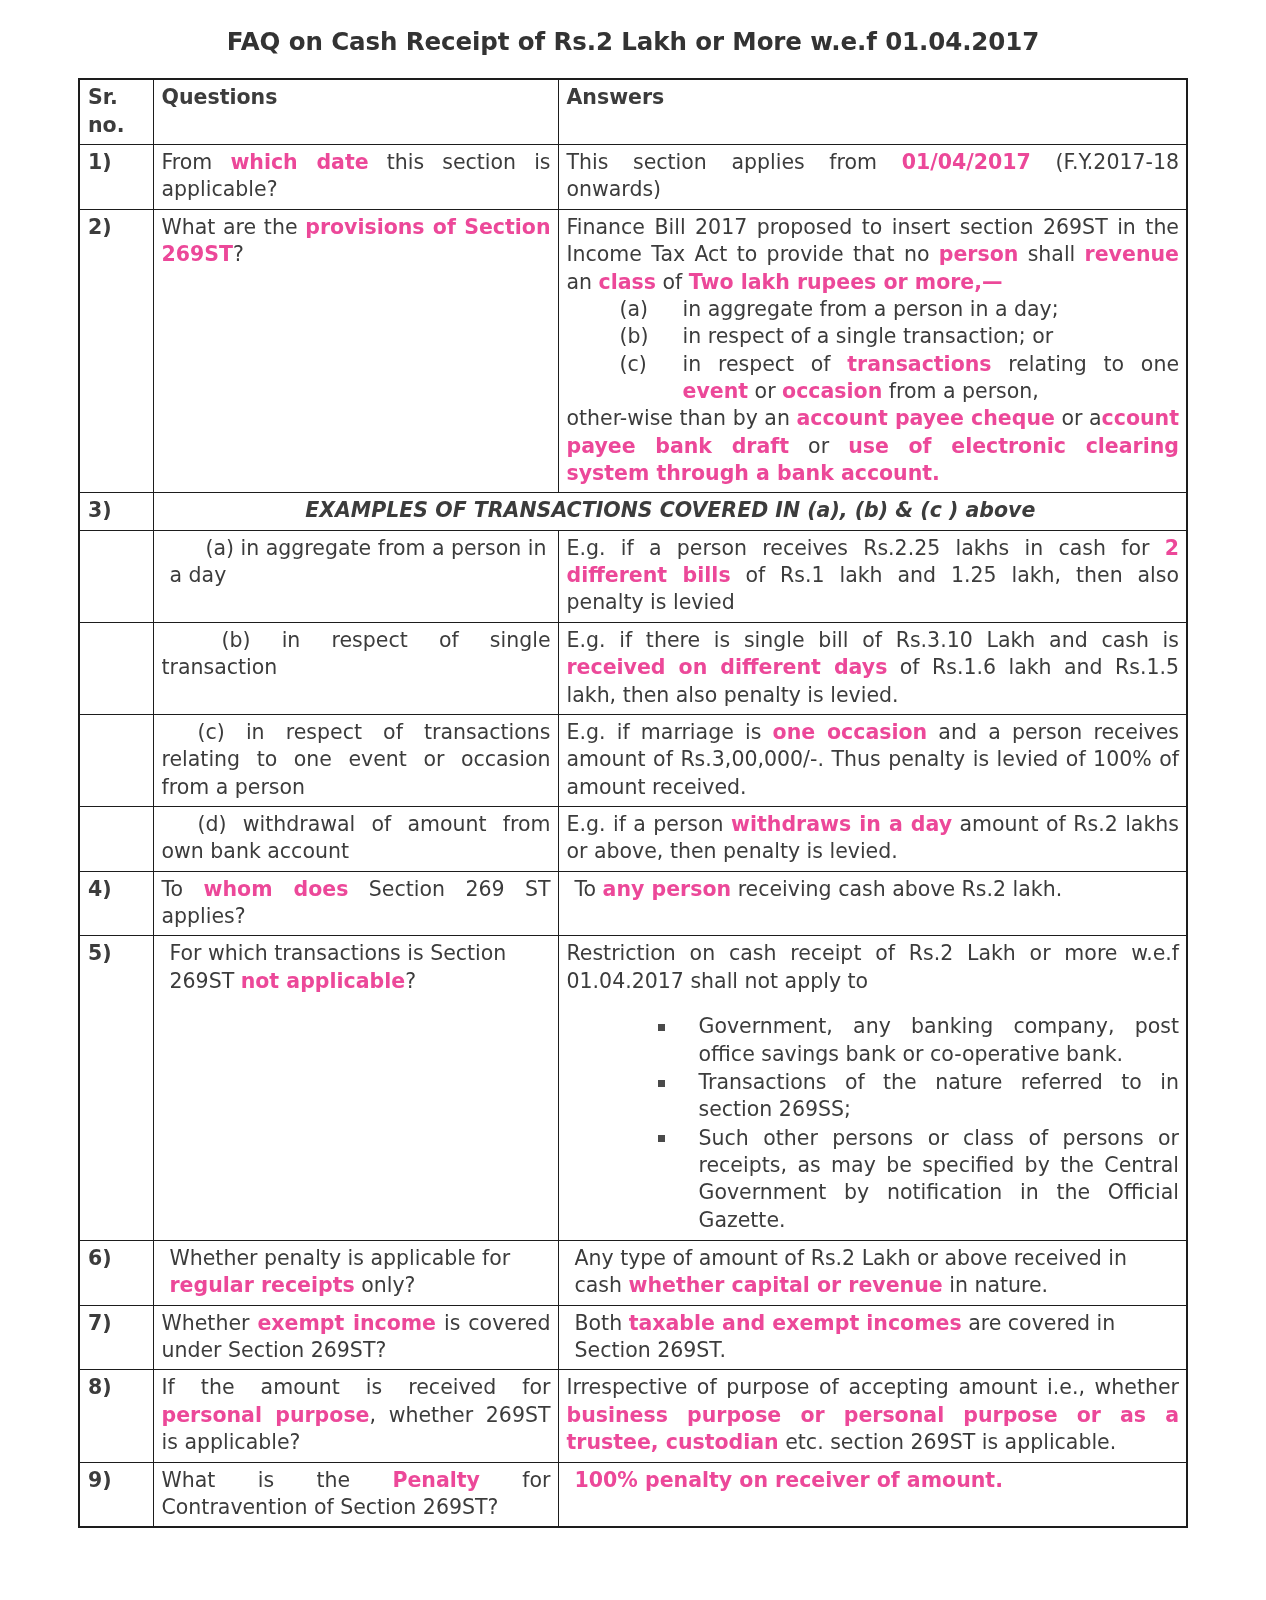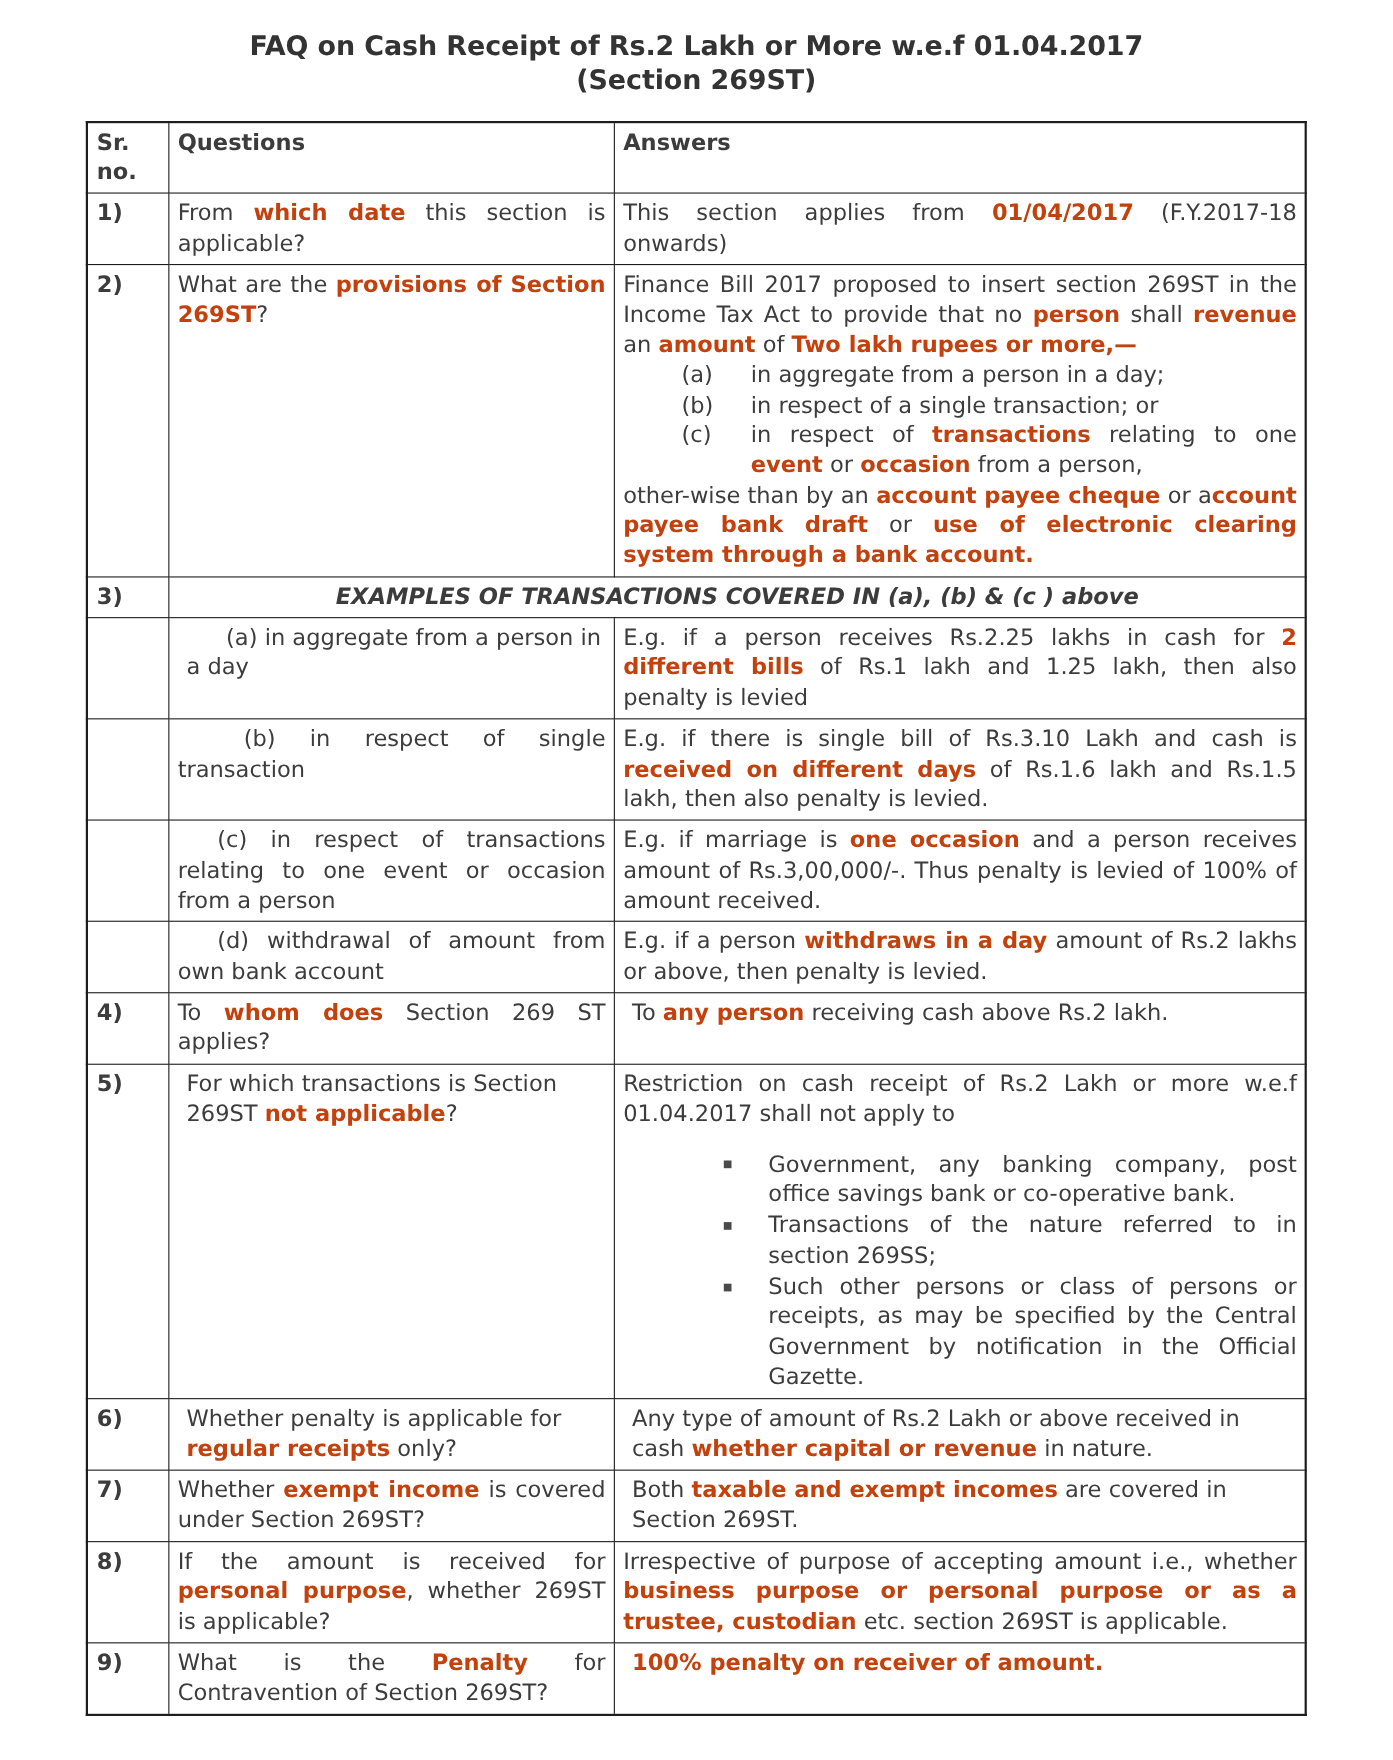--- a/index.html
+++ b/index.html
@@ -76,21 +76,21 @@
 
   .hang {
     padding-left: 36px;
     text-indent: -36px;
   }
   .hang-b {
     padding-left: 60px;
     text-indent: -60px;
   }
 
-  b, strong { color: #c2410c; font-weight: bold; }
+  b, strong { color: #ec4899; font-weight: bold; }
 
   ol.abc {
     list-style: none;
     margin: 0 0 0 0;
     padding: 0;
   }
   ol.abc li {
     position: relative;
     padding-left: 116px;
     text-align: justify;
@@ -121,21 +121,20 @@
     background: #4a4a4a;
   }
 </style>
 </head>
 <body>
 
 <div class="page">
 
   <div class="doc-title">
     <span>FAQ on Cash Receipt of Rs.2 Lakh or More w.e.f 01.04.2017</span>
-    <span class="line2">(Section 269ST)</span>
   </div>
 
   <table class="faq">
     <colgroup>
       <col class="c-sr">
         <col class="c-q">
         <col class="c-a">
     </colgroup>
     <tbody>
 
@@ -151,21 +150,21 @@
       <tr>
         <td class="sr">1)</td>
         <td class="q">From <b>which date</b> this section is applicable?</td>
         <td class="a">This section applies from <b>01/04/2017</b> (F.Y.2017-18 onwards)</td>
       </tr>
 
       <tr>
         <td class="sr">2)</td>
         <td class="q">What are the <b>provisions of Section 269ST</b>?</td>
         <td class="a">
-          <div>Finance Bill 2017 proposed to insert section 269ST in the Income Tax Act to provide that no <b>person</b> shall <b>revenue</b> an <b>amount</b> of <b>Two lakh rupees or more,—</b></div>
+          <div>Finance Bill 2017 proposed to insert section 269ST in the Income Tax Act to provide that no <b>person</b> shall <b>revenue</b> an <b>class</b> of <b>Two lakh rupees or more,—</b></div>
           <ol class="abc">
             <li>
               <span class="mk">(a)</span>
               <span>in aggregate from a person in a day;</span>
             </li>
             <li>
               <span class="mk">(b)</span>
               <span>in respect of a single transaction; or</span>
             </li>
             <li>

